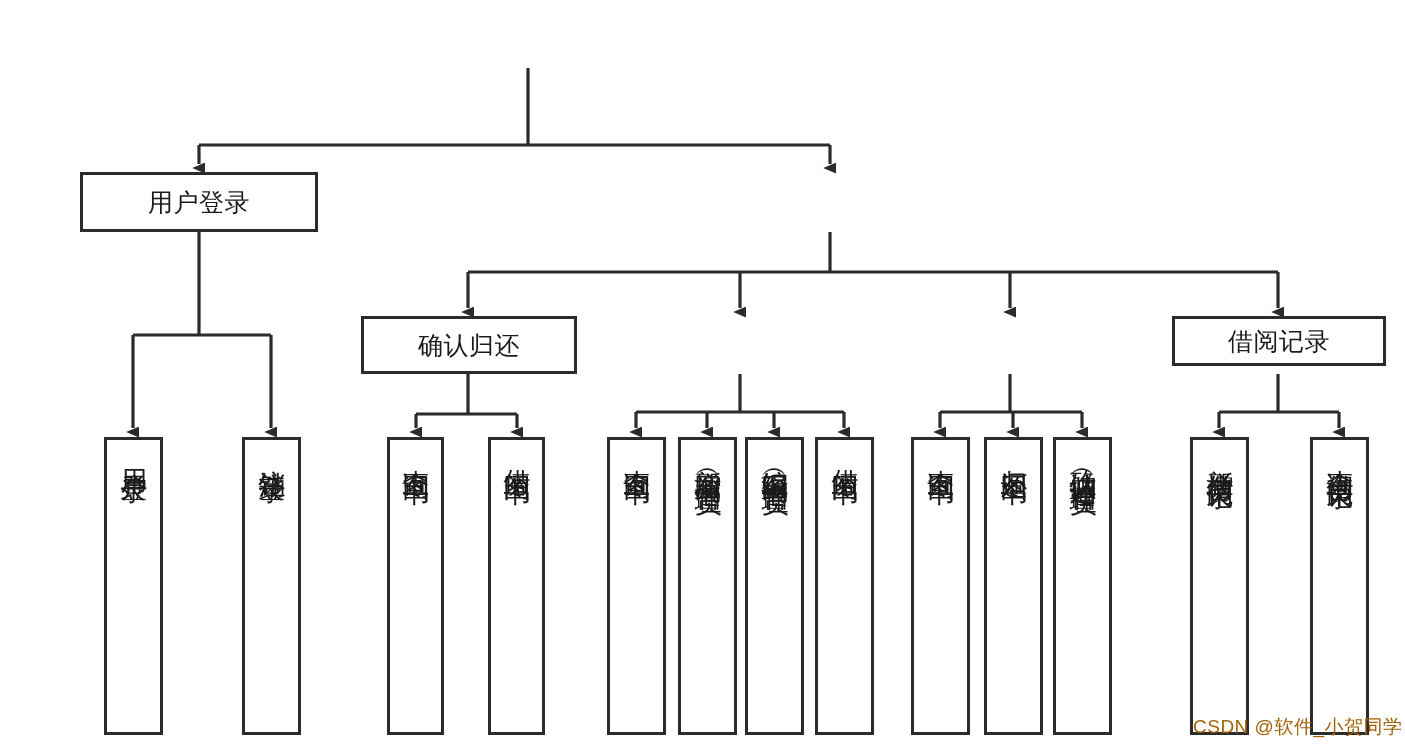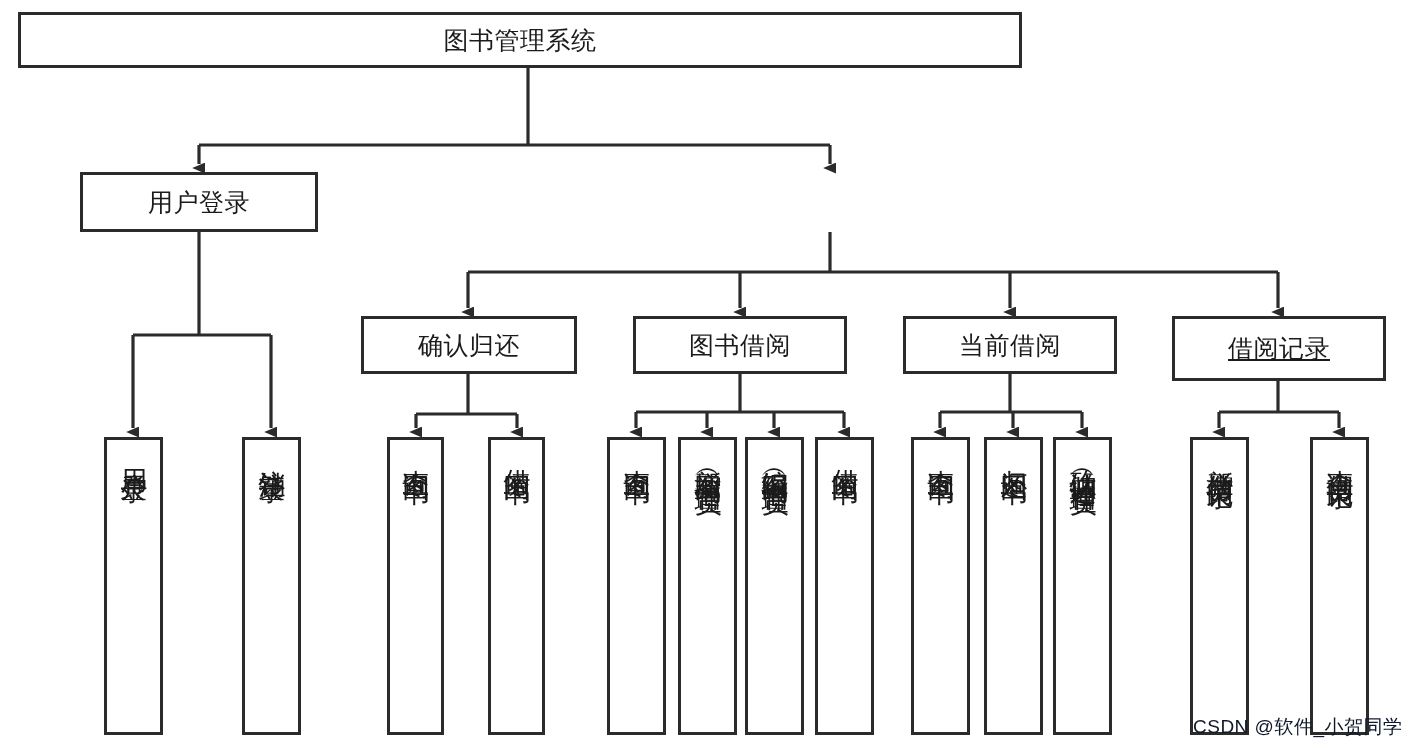--- a/index.html
+++ b/index.html
@@ -119,38 +119,29 @@
       <path d="M1013,412 L1013,428" marker-end="url(#arw)"></path>
       <path d="M1082,412 L1082,428" marker-end="url(#arw)"></path>
 
       <path d="M1278,374 L1278,412"></path>
       <path d="M1219,412 L1339,412"></path>
       <path d="M1219,412 L1219,428" marker-end="url(#arw)"></path>
       <path d="M1339,412 L1339,428" marker-end="url(#arw)"></path>
     </g>
   </svg>
 
-  <div class="node root horizontal" id="node-root" style="left: 18px; top: 12px; width: 1004px; height: 56px;">
-    <span class="node-label">图书管理系统</span>
-  </div>
 
   <div class="node horizontal" id="node-l2-0" style="left: 80px; top: 172px; width: 238px; height: 60px;">
     <span class="node-label">用户登录</span>
   </div>
 
   <div class="node horizontal" id="node-l3-0" style="left: 361px; top: 316px; width: 216px; height: 58px;">
     <span class="node-label">确认归还</span>
   </div>
-  <div class="node horizontal" id="node-l3-1" style="left: 633px; top: 316px; width: 214px; height: 58px;">
-    <span class="node-label">图书借阅</span>
-  </div>
-  <div class="node horizontal" id="node-l3-2" style="left: 903px; top: 316px; width: 214px; height: 58px;">
-    <span class="node-label">当前借阅</span>
-  </div>
-  <div class="node horizontal" id="node-l3-3" style="left: 1172px; top: 316px; width: 214px; height: 65px; text-decoration: underline;">
+  <div class="node horizontal" id="node-l3-3" style="left: 1172px; top: 316px; width: 214px; height: 50px;">
     <span class="node-label">借阅记录</span>
   </div>
 
   <div class="node vertical" id="node-leaf-0" style="left: 104px; top: 437px; width: 59px; height: 298px;">
     <span class="node-label">用户登录</span>
   </div>
   <div class="node vertical" id="node-leaf-1" style="left: 242px; top: 437px; width: 59px; height: 298px;">
     <span class="node-label">注销登录</span>
   </div>
   <div class="node vertical" id="node-leaf-2" style="left: 387px; top: 437px; width: 57px; height: 298px;">
@@ -180,15 +171,15 @@
   <div class="node vertical" id="node-leaf-10" style="left: 1053px; top: 437px; width: 59px; height: 298px;">
     <span class="node-label">确认归还（管理员）</span>
   </div>
   <div class="node vertical" id="node-leaf-11" style="left: 1190px; top: 437px; width: 59px; height: 298px;">
     <span class="node-label">新增借阅记录</span>
   </div>
   <div class="node vertical" id="node-leaf-12" style="left: 1310px; top: 437px; width: 59px; height: 298px;">
     <span class="node-label">查询借阅记录</span>
   </div>
 
-  <div class="watermark" id="watermark" style="left: 1193px; top: 714px; color: #0f172a;">CSDN @软件_小贺同学</div>
+  <div class="watermark" id="watermark" style="left: 1193px; top: 714px; color: #a16207;">CSDN @软件_小贺同学</div>
 
 </div>
 
 </body></html>

